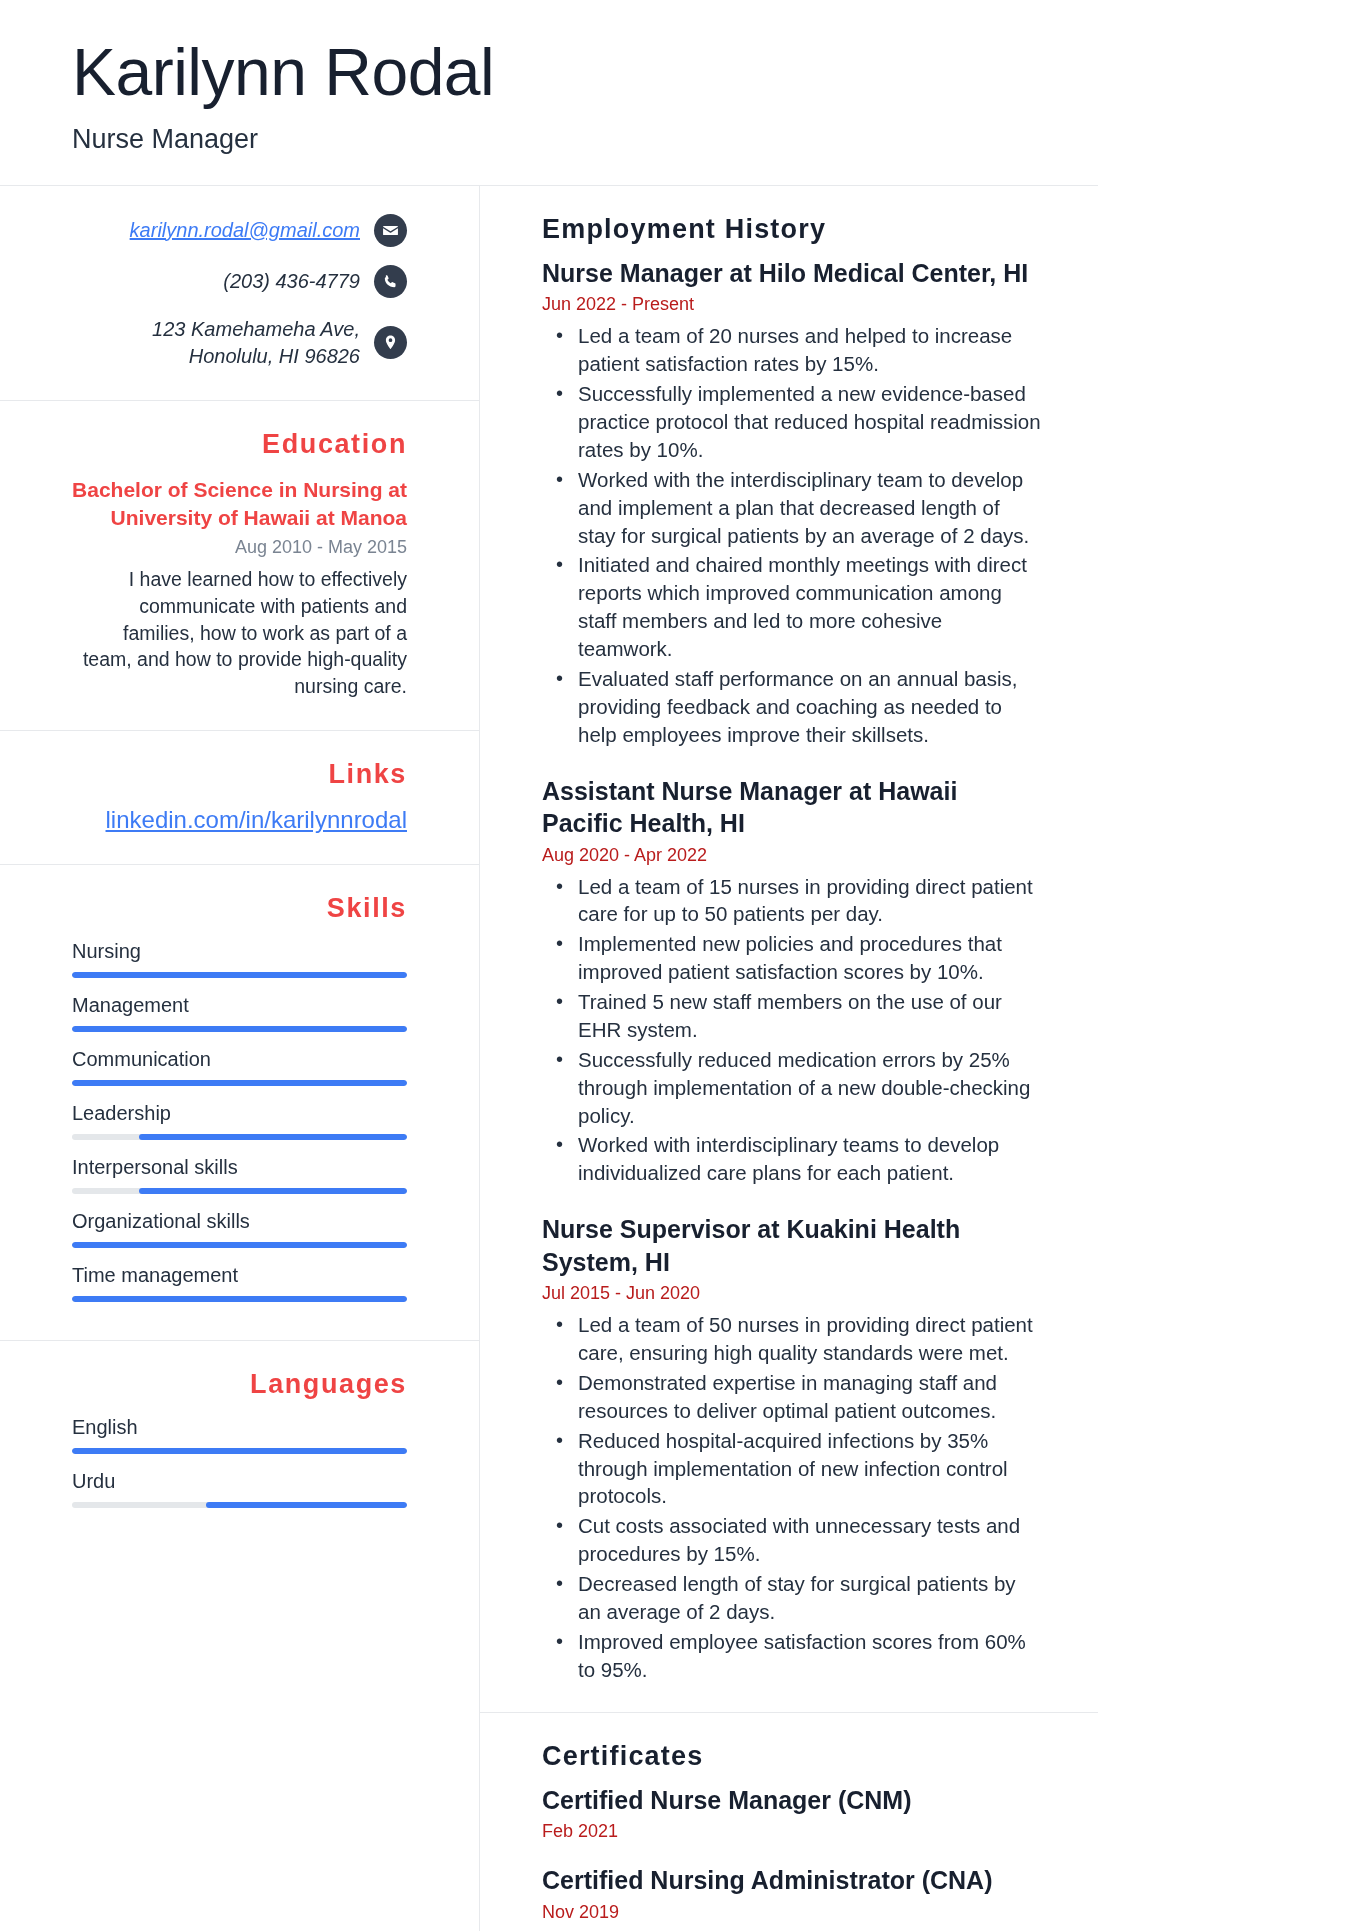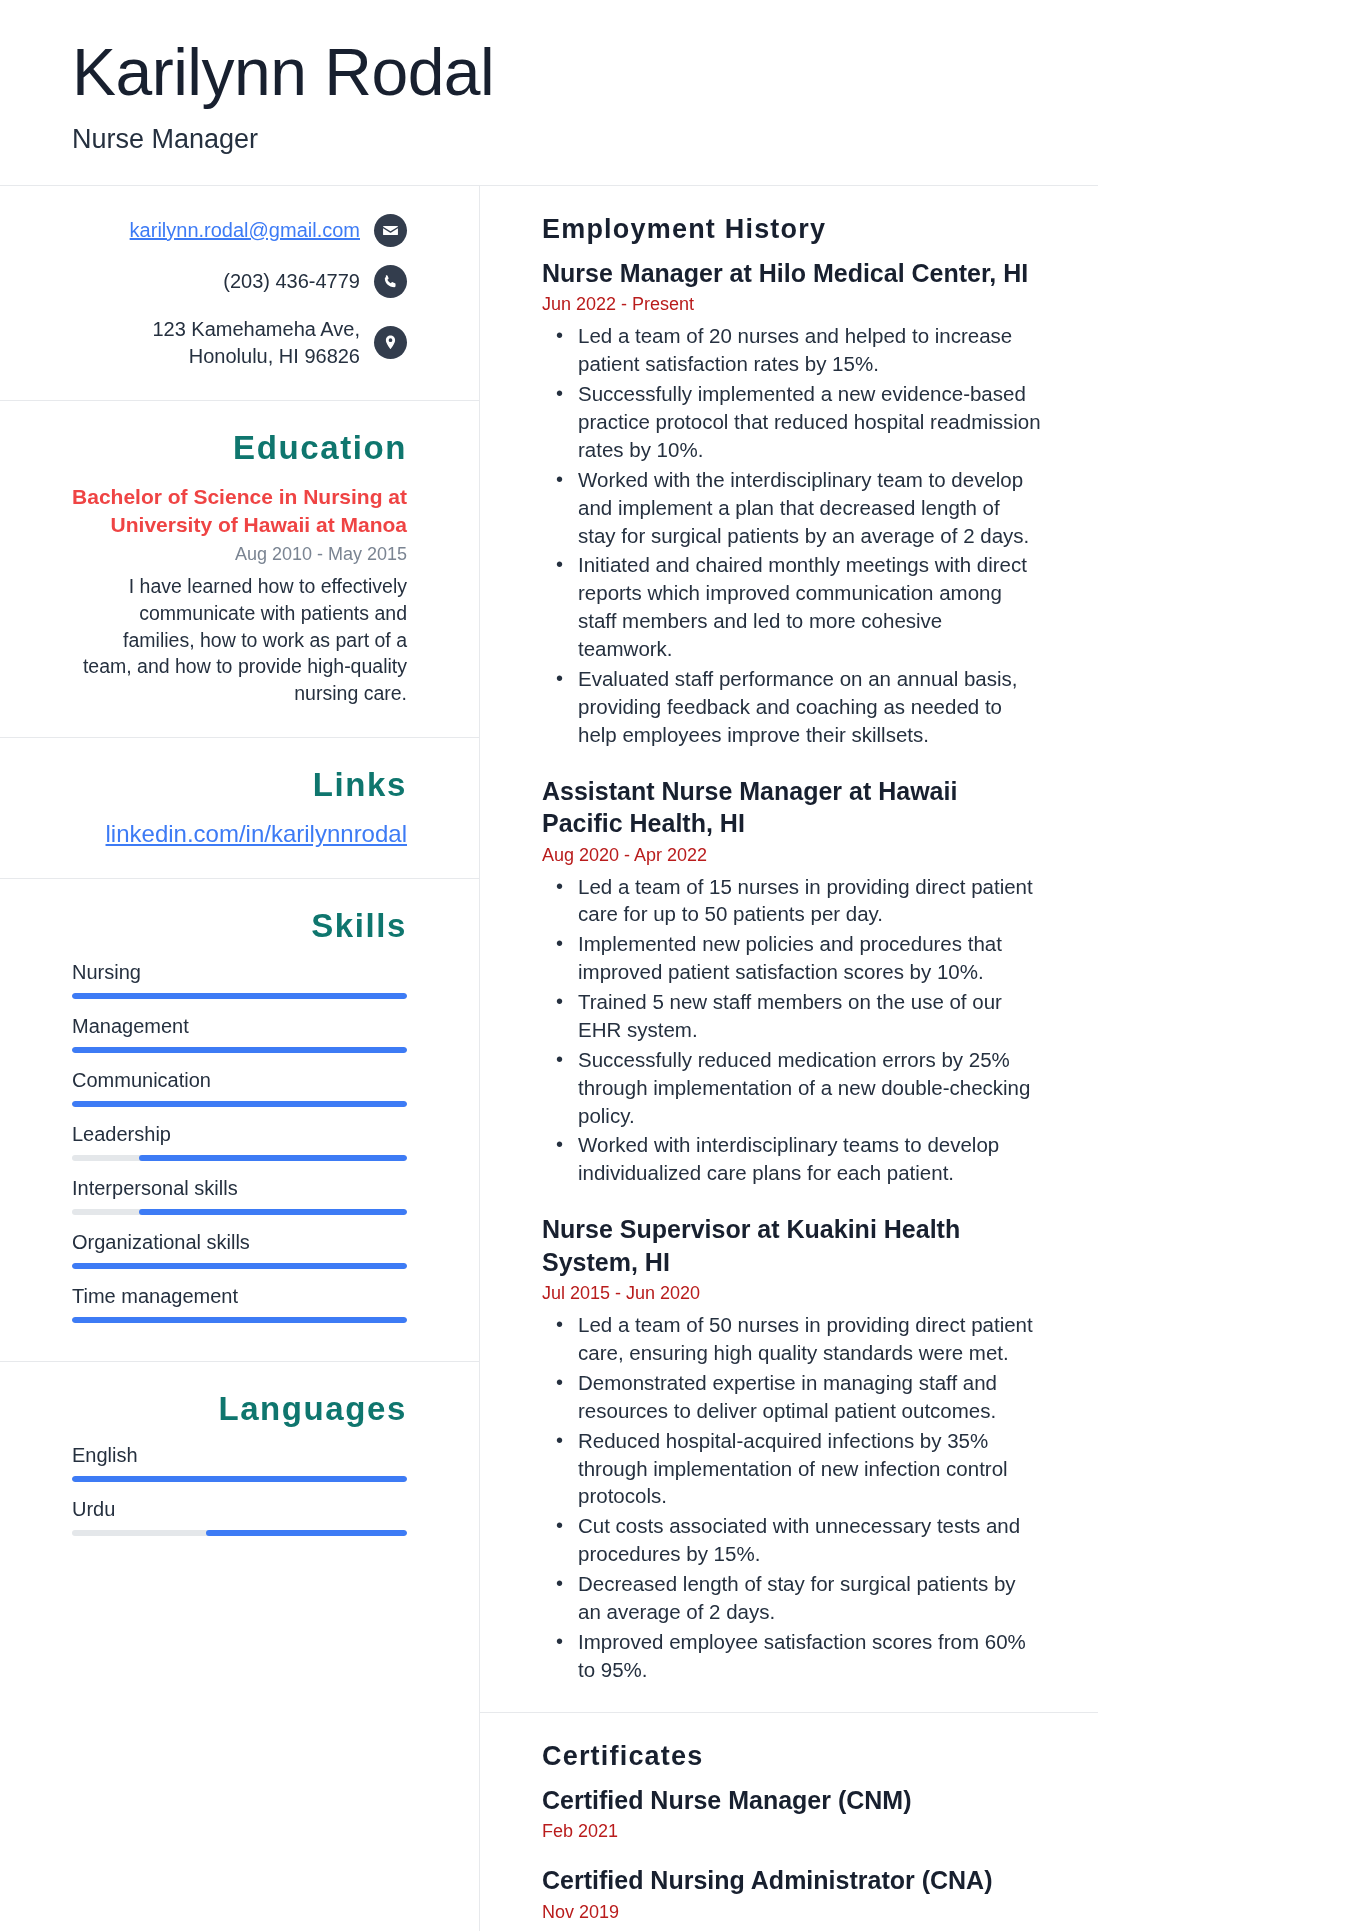--- a/index.html
+++ b/index.html
@@ -73,44 +73,45 @@
     justify-content: flex-end;
     gap: 14px;
     margin-bottom: 18px;
   }
   .contact-row:last-child { margin-bottom: 0; }
   .contact-text {
     text-align: right;
     font-size: 20px;
     line-height: 1.35;
     color: #25303f;
+    font-style: italic;
   }
   .contact-text a,
   .link-text {
     color: #3d7bf5;
     text-decoration: underline;
   }
   .badge {
     width: 33px;
     height: 33px;
     flex: 0 0 33px;
     border-radius: 50%;
     background: #333d4d;
     display: flex;
     align-items: center;
     justify-content: center;
   }
   .badge svg { display: block; }
 
   .side-heading {
     text-align: right;
-    font-size: 33px;
+    font-size: 27px;
     font-weight: 700;
     letter-spacing: 1.6px;
-    color: #0f766e;
+    color: #ef4444;
     margin-bottom: 16px;
   }
   .edu-title {
     text-align: right;
     font-size: 21px;
     font-weight: 700;
     line-height: 1.33;
     color: #ef4444;
   }
   .edu-date {

